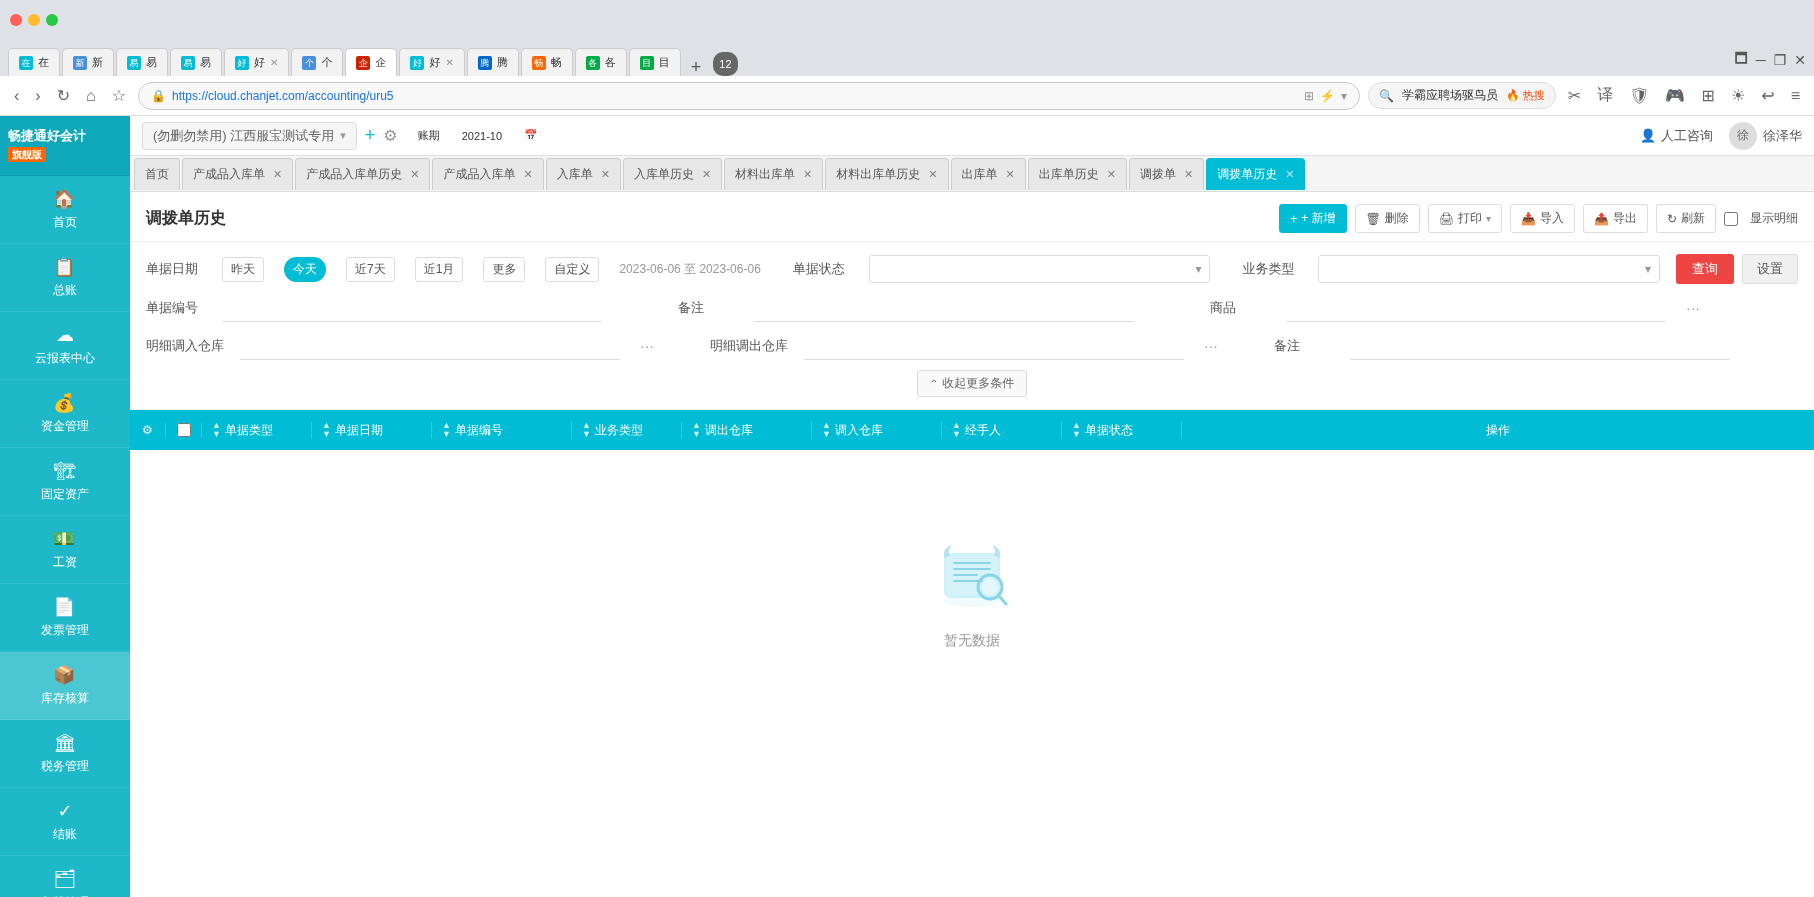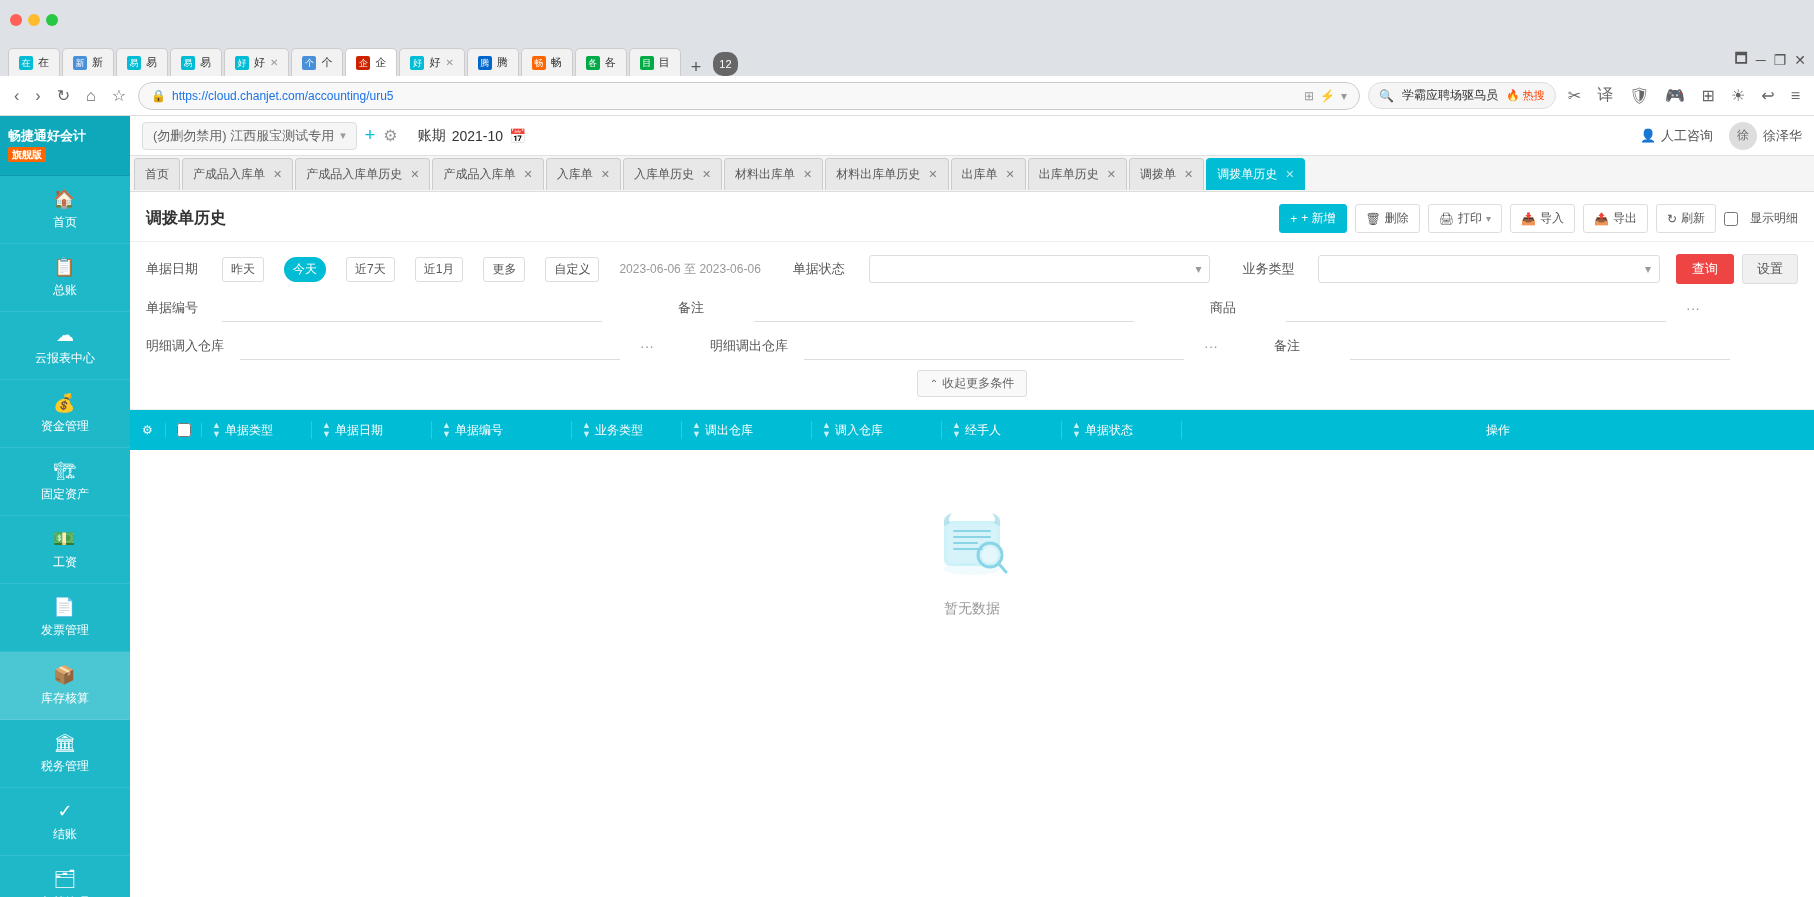--- a/index.html
+++ b/index.html
@@ -12,21 +12,21 @@
     .app-container { display: flex; height: calc(897px - 116px); }
 
     
     .sidebar { width: 130px; background: #1eb8c9; display: flex; flex-direction: column; align-items: center; padding-top: 0; flex-shrink: 0; }
     .sidebar-logo { width: 100%; background: #0fa8ba; padding: 12px 8px; text-align: left; color: white; font-size: 13px; font-weight: bold; line-height: 1.3; border-bottom: 1px solid #0d9aab; }
     .sidebar-logo .version { font-size: 10px; background: #ff6600; color: white; padding: 1px 4px; border-radius: 2px; display: inline-block; margin-top: 2px; }
     .sidebar-menu { width: 100%; flex: 1; overflow-y: auto; }
     .sidebar-item { width: 100%; padding: 12px 0; display: flex; flex-direction: column; align-items: center; gap: 4px; cursor: pointer; color: white; font-size: 12px; border-bottom: 1px solid rgba(255,255,255,0.1); }
     .sidebar-item .icon { font-size: 18px; }
     .company-selector { display: flex; align-items: center; gap: 6px; font-size: 13px; color: #666; background: #f5f5f5; padding: 4px 10px; border-radius: 4px; border: 1px solid #ddd; cursor: pointer; }
-    .account-period { display: flex; align-items: center; gap: 6px; font-size: 14px; color: #333; margin-left: 12px; }
+    .account-period { display: flex; align-items: center; gap: 22px; font-size: 11px; color: #333; margin-left: 12px; }
     .period-value { color: #333; font-weight: 500; }
 
     
     .tab-bar { background: #f5f5f5; height: 36px; display: flex; align-items: center; border-bottom: 1px solid #ddd; overflow-x: auto; padding: 0 4px; gap: 0; }
     .app-tab { height: 32px; padding: 0 10px; display: flex; align-items: center; gap: 4px; font-size: 12px; color: #555; cursor: pointer; white-space: nowrap; background: #e8e8e8; border: 1px solid #ccc; border-bottom: none; border-radius: 4px 4px 0 0; margin-right: 2px; }
     .app-tab.active { background: #00bcd4; color: white; border-color: #00bcd4; }
     .app-tab .tab-close-btn { margin-left: 4px; font-size: 11px; opacity: 0.7; }
 
     
     .main-content { flex: 1; overflow: auto; background: #fff; }
@@ -61,21 +61,21 @@
     .th-date { width: 120px; }
     .th-num { width: 140px; }
     .th-biz { width: 110px; }
     .th-out-wh { width: 130px; }
     .th-in-wh { width: 130px; }
     .th-handler { width: 120px; }
     .th-status { width: 120px; }
     .th-ops { width: 80px; justify-content: center; }
 
     
-    .empty-state { display: flex; flex-direction: column; align-items: center; justify-content: center; padding: 51px 0; gap: 16px; }
+    .empty-state { display: flex; flex-direction: column; align-items: center; justify-content: center; padding: 83px 0; gap: 16px; }
     .empty-text { font-size: 14px; color: #999; }
 
     
     .scroll-svg { width: 100px; height: 80px; }
 
     
     input[type=checkbox] { width: 14px; height: 14px; accent-color: #00bcd4; }
 
     .header-right { margin-left: auto; display: flex; align-items: center; gap: 16px; }
     .user-info { display: flex; align-items: center; gap: 6px; font-size: 13px; color: #555; cursor: pointer; }

